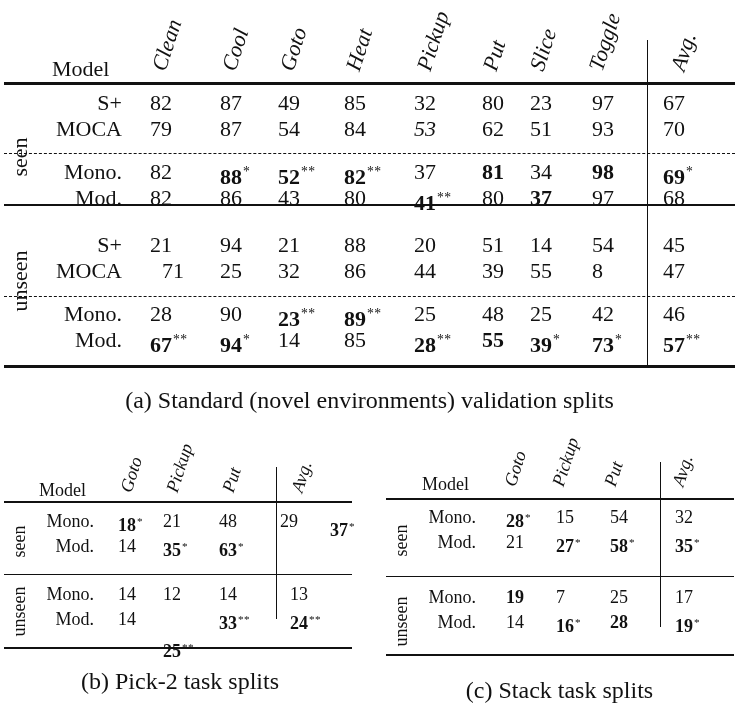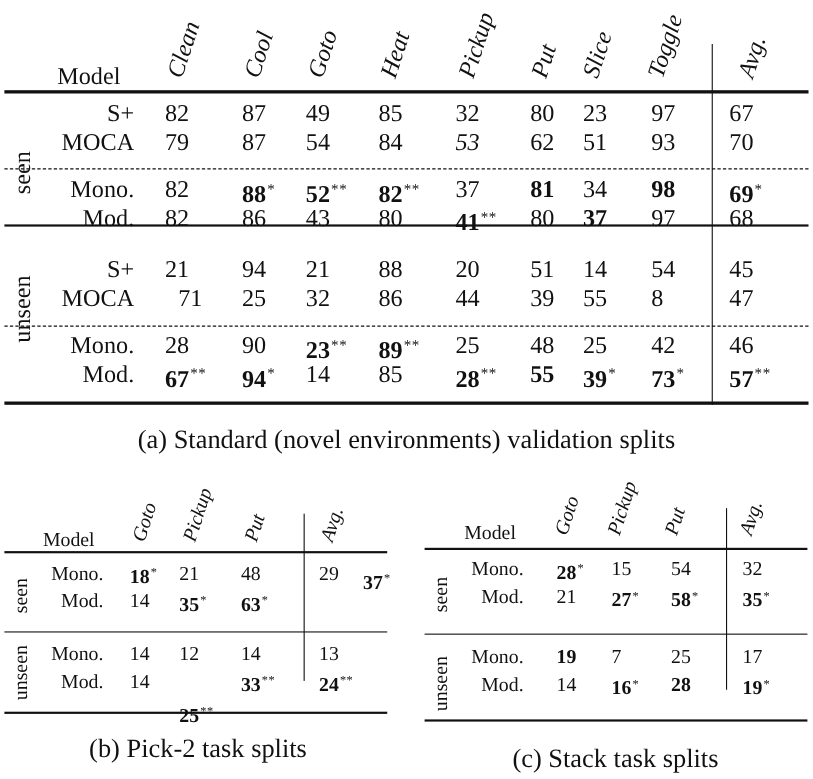--- a/index.html
+++ b/index.html
@@ -152,21 +152,21 @@
   <div class="grp" style="left:-6px; top:531px; width:50px;">seen</div>
   <div class="rule" style="left:4px; top:574px; width:348px; height:1.3px;"></div>
   <div class="grp" style="left:-12px; top:601px; width:62px;">unseen</div>
   <div class="rule" style="left:4px; top:647px; width:348px; height:2px;"></div>
 
   <div id="tb-rows">
       <div class="model" style="left: 30px; width: 64px; top: 510px;">Mono.</div>
       <div class="cell" style="left: 118px; top: 510px;"><b>18</b><sup>*</sup></div>
       <div class="cell" style="left: 163px; top: 510px;"><span>21</span></div>
       <div class="cell" style="left: 219px; top: 510px;"><span>48</span></div>
-      <div class="cell" style="left: 290px; top: 510px;"><span>29</span></div>
+      <div class="cell" style="left: 280px; top: 510px;"><span>29</span></div>
       <div class="model" style="left: 30px; width: 64px; top: 535px;">Mod.</div>
       <div class="cell" style="left: 118px; top: 535px;"><span>14</span></div>
       <div class="cell" style="left: 163px; top: 535px;"><b>35</b><sup>*</sup></div>
       <div class="cell" style="left: 219px; top: 535px;"><b>63</b><sup>*</sup></div>
       <div class="cell" style="left: 290px; top: 515px; margin-left: 40px;"><b>37</b><sup>*</sup></div>
       <div class="model" style="left: 30px; width: 64px; top: 583px;">Mono.</div>
       <div class="cell" style="left: 118px; top: 583px;"><span>14</span></div>
       <div class="cell" style="left: 163px; top: 583px;"><span>12</span></div>
       <div class="cell" style="left: 219px; top: 583px;"><span>14</span></div>
       <div class="cell" style="left: 290px; top: 583px;"><span>13</span></div>

